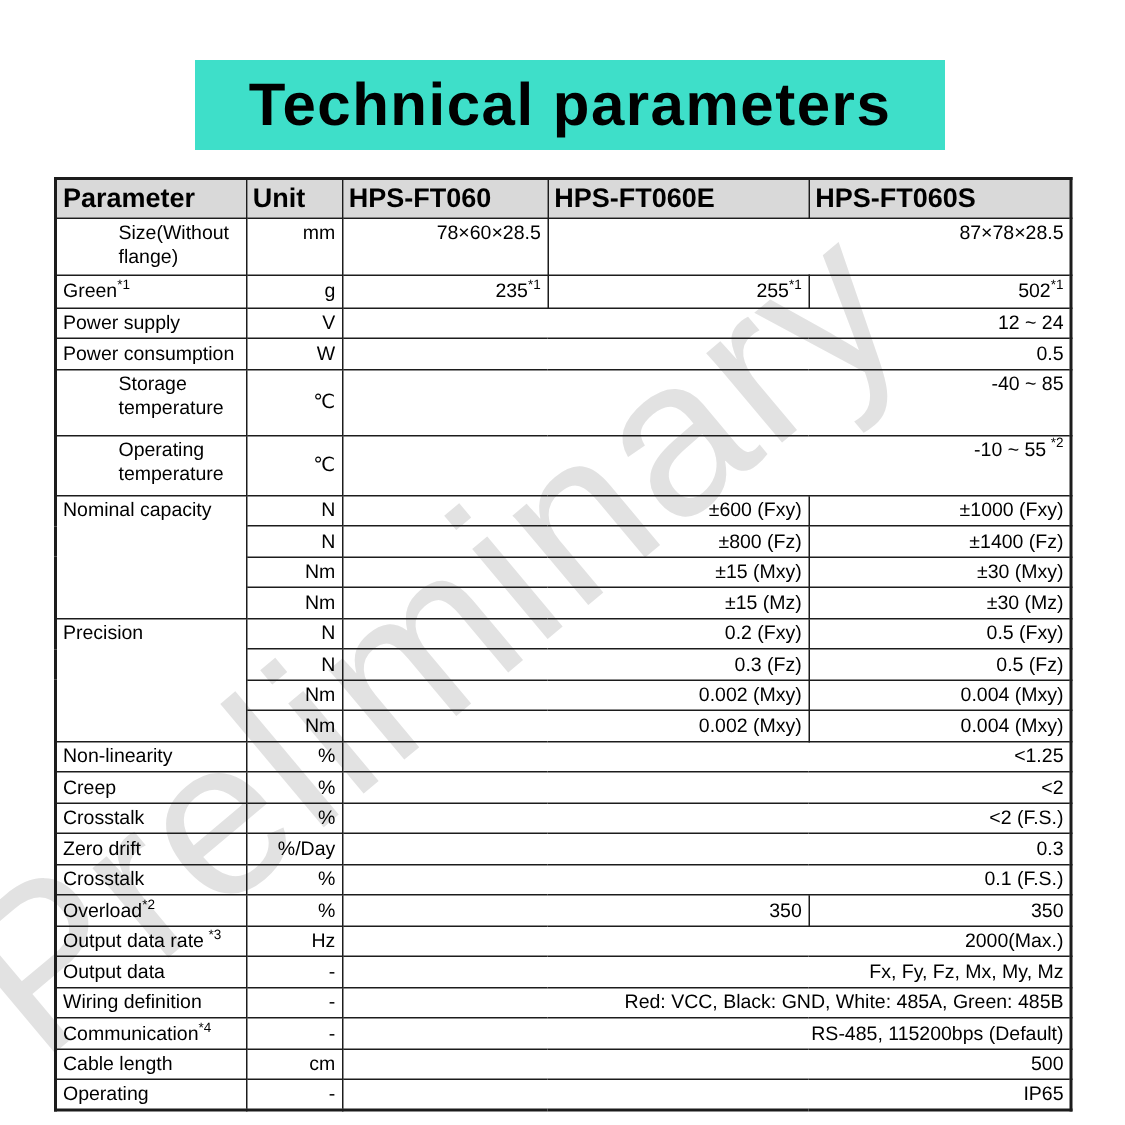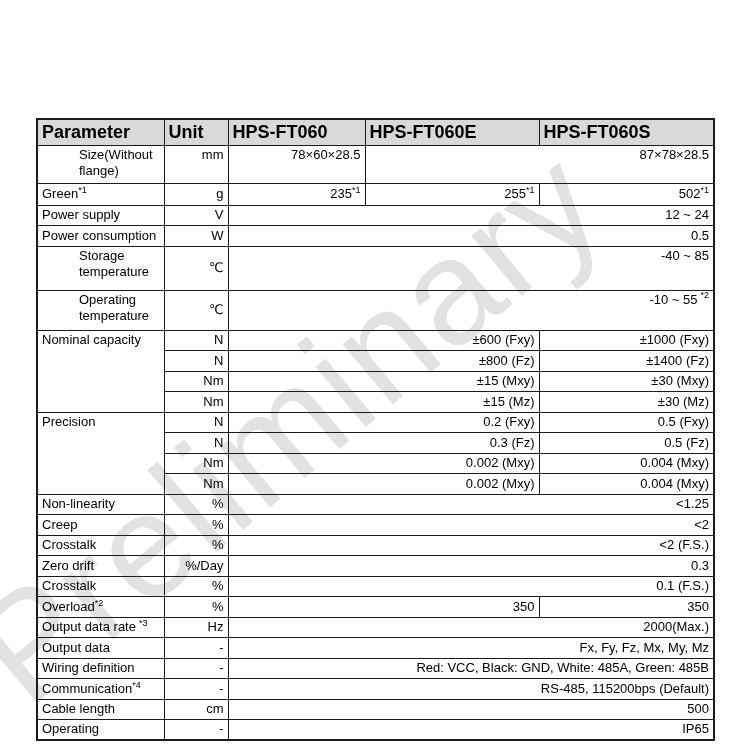--- a/index.html
+++ b/index.html
@@ -46,20 +46,23 @@
   sup.mark { font-size:9px; line-height:0; vertical-align:super; }
   sup.gap { margin-left:3px; }
 </style>
 </head>
 <body>
 
 <div class="page">
 
   <div class="watermark">Preliminary</div>
 
+  <div class="title-bar">
+    <div class="title-text">Technical parameters</div>
+  </div>
 
   <table class="spec">
     <colgroup>
       <col style="width:127px">
         <col style="width:64px">
         <col style="width:137px">
         <col style="width:174px">
         <col style="width:175px">
     </colgroup>
     <thead>

